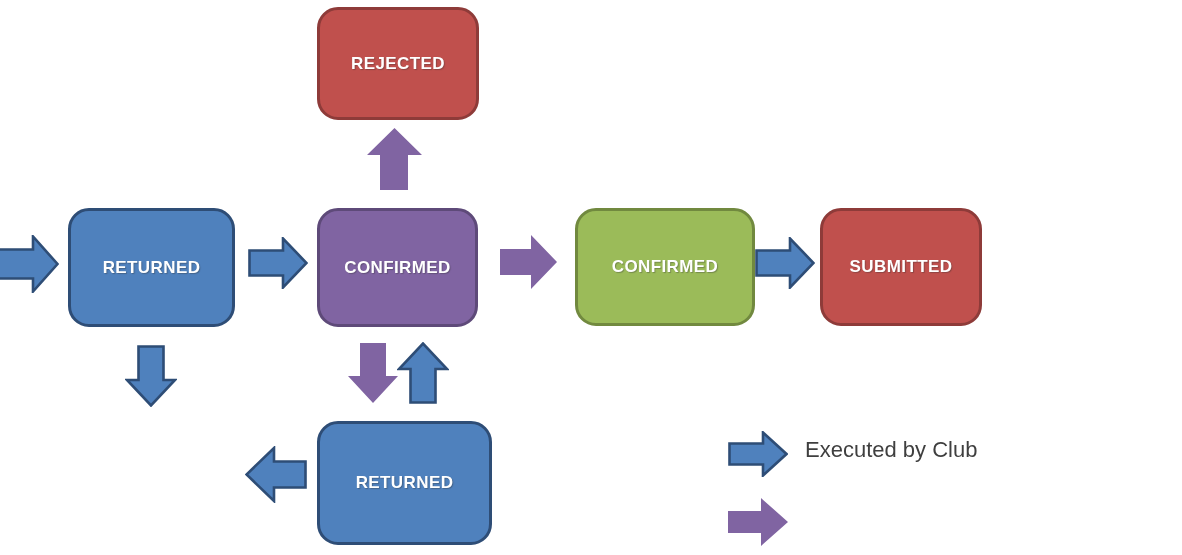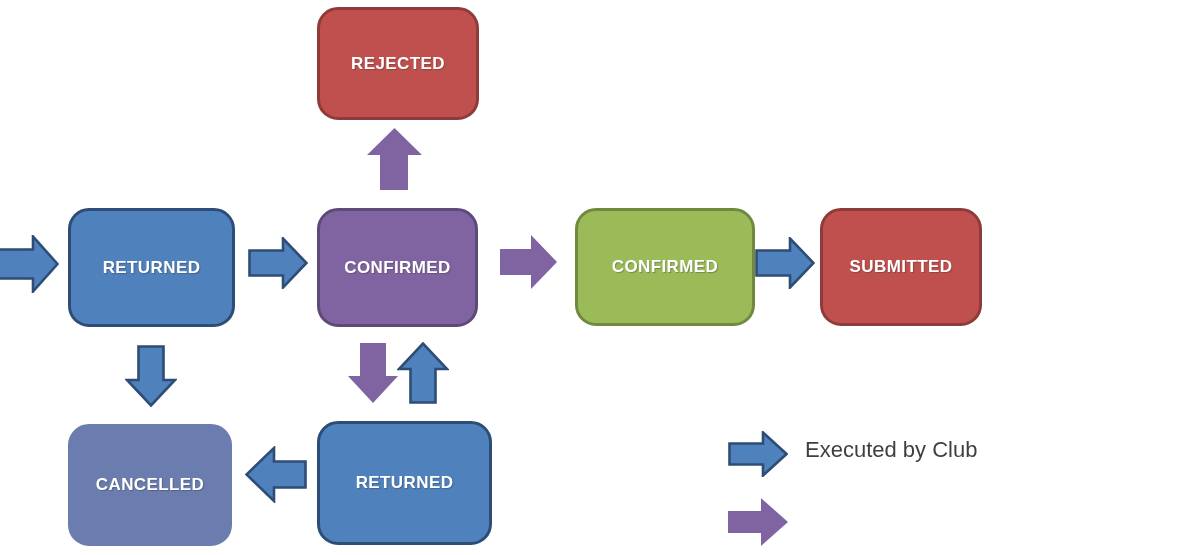--- a/index.html
+++ b/index.html
@@ -51,23 +51,20 @@
   </div>
 
   <div class="node" style="left: 575px; top: 208px; width: 180px; height: 118px; background: rgb(155, 187, 89); border-color: rgb(113, 137, 63);">
     <span>CONFIRMED</span>
   </div>
 
   <div class="node" style="left: 820px; top: 208px; width: 162px; height: 118px; background: rgb(192, 80, 77); border-color: rgb(142, 59, 57);">
     <span>SUBMITTED</span>
   </div>
 
-  <div class="node" style="left: 68px; top: 424px; width: 164px; height: 122px; background: rgb(107, 124, 174); border-color: rgb(107, 124, 174);">
-    <span>CANCELLED</span>
-  </div>
 
   <div class="node" style="left: 317px; top: 421px; width: 175px; height: 124px; background: rgb(79, 129, 189); border-color: rgb(46, 77, 118);">
     <span>RETURNED</span>
   </div>
 
   <svg class="arrow arrow-blue" style="left:-3px;top:235px;" width="62" height="58" viewBox="0 0 62 58">
     <polygon points="1.5,14.5 36,14.5 36,1.5 60.5,29 36,56.5 36,43.5 1.5,43.5"></polygon>
   </svg>
 
   <svg class="arrow arrow-blue" style="left:248px;top:237px;" width="60" height="52" viewBox="0 0 60 52">

